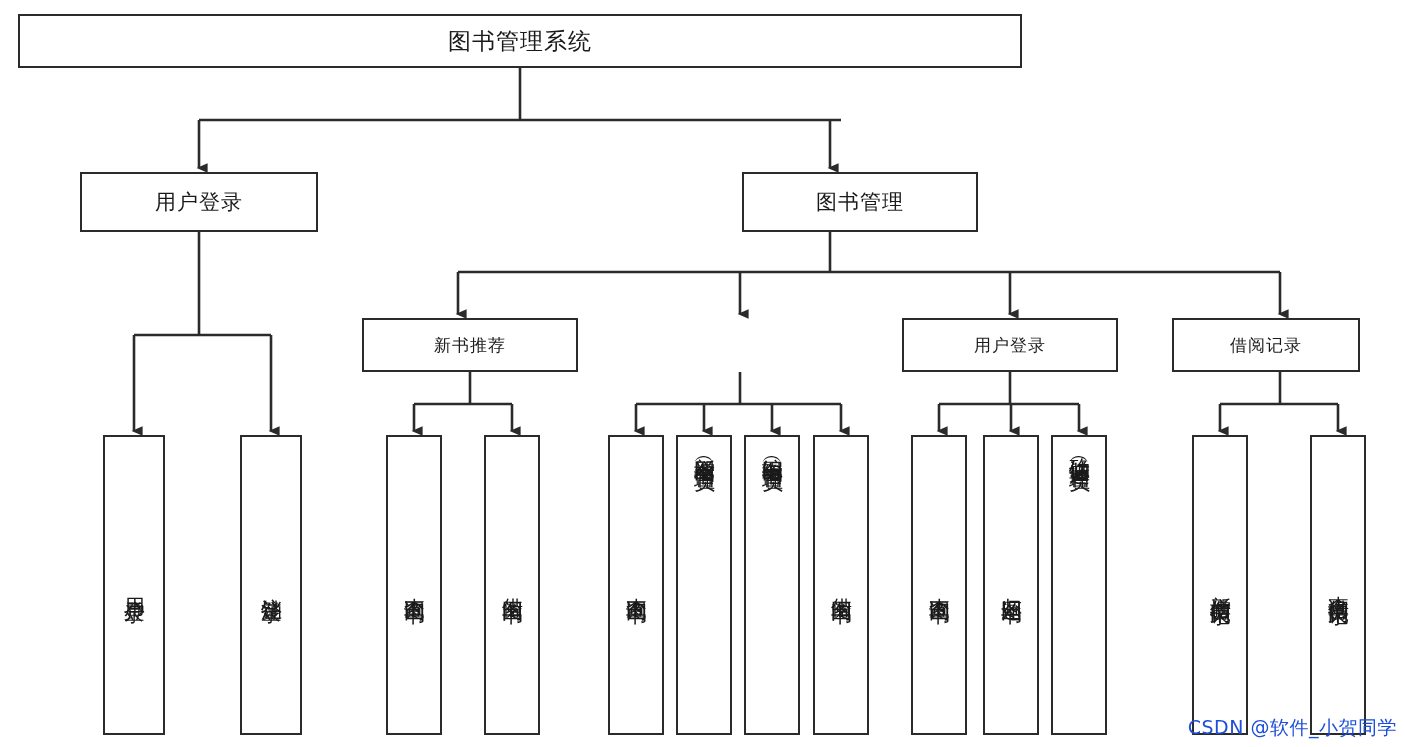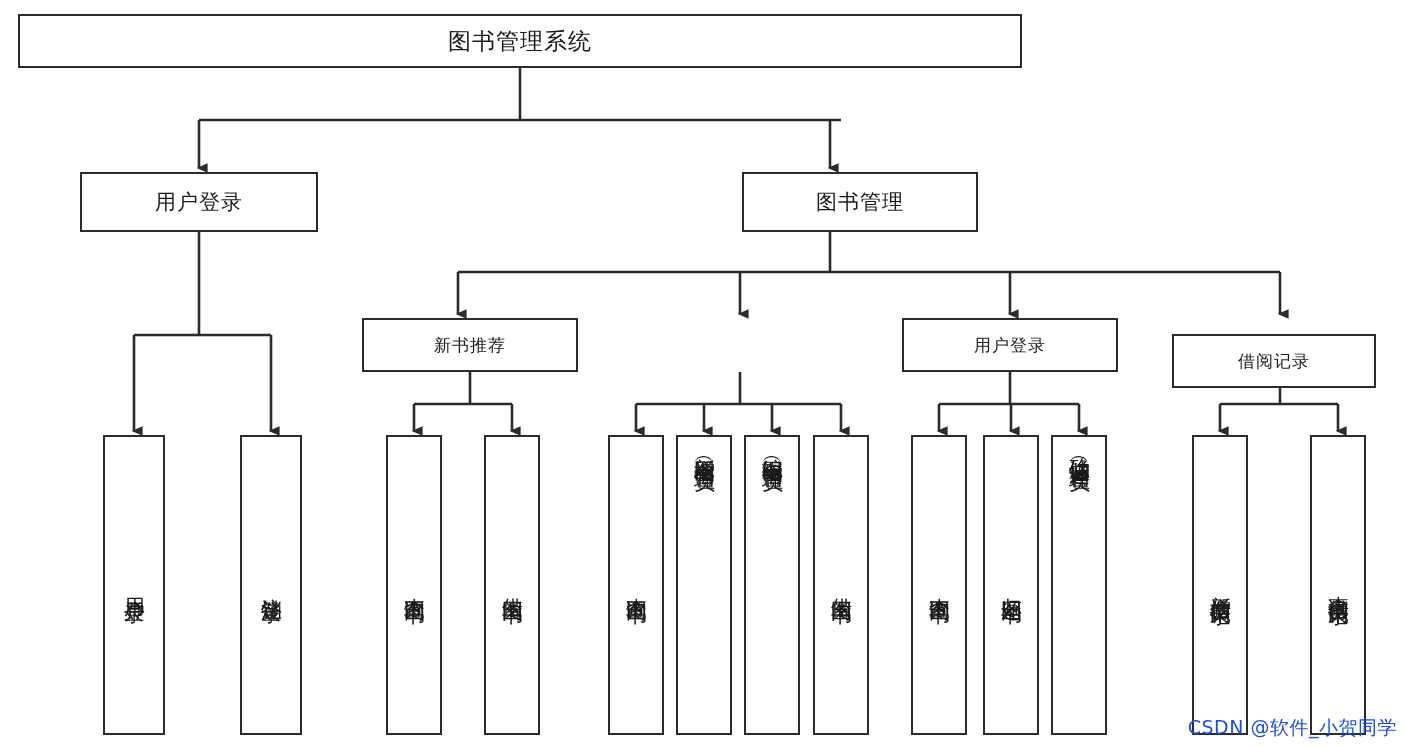--- a/index.html
+++ b/index.html
@@ -153,21 +153,21 @@
   <div class="node lvl2" style="left:712px; top:172px; width:236px; height:60px;margin-left:30px;">
     <span class="htext">图书管理</span>
   </div>
 
   <div class="node lvl3" style="left:362px; top:318px; width:216px; height:54px;">
     <span class="htext">新书推荐</span>
   </div>
   <div class="node lvl3" style="left:902px; top:318px; width:216px; height:54px;">
     <span class="htext">用户登录</span>
   </div>
-  <div class="node lvl3" style="left:1172px; top:334px; width:204px; height:54px;">
+  <div class="node lvl3" style="left:1172px; top:318px; width:188px; height:54px;">
     <span class="htext">借阅记录</span>
   </div>
 
   <div class="node leaf" style="left:103px; top:435px; width:62px; height:300px;">
     <span class="leaf-inner">
         <span class="vtext">用户登录</span>
       </span>
   </div>
   <div class="node leaf" style="left:240px; top:435px; width:62px; height:300px;">
     <span class="leaf-inner">

